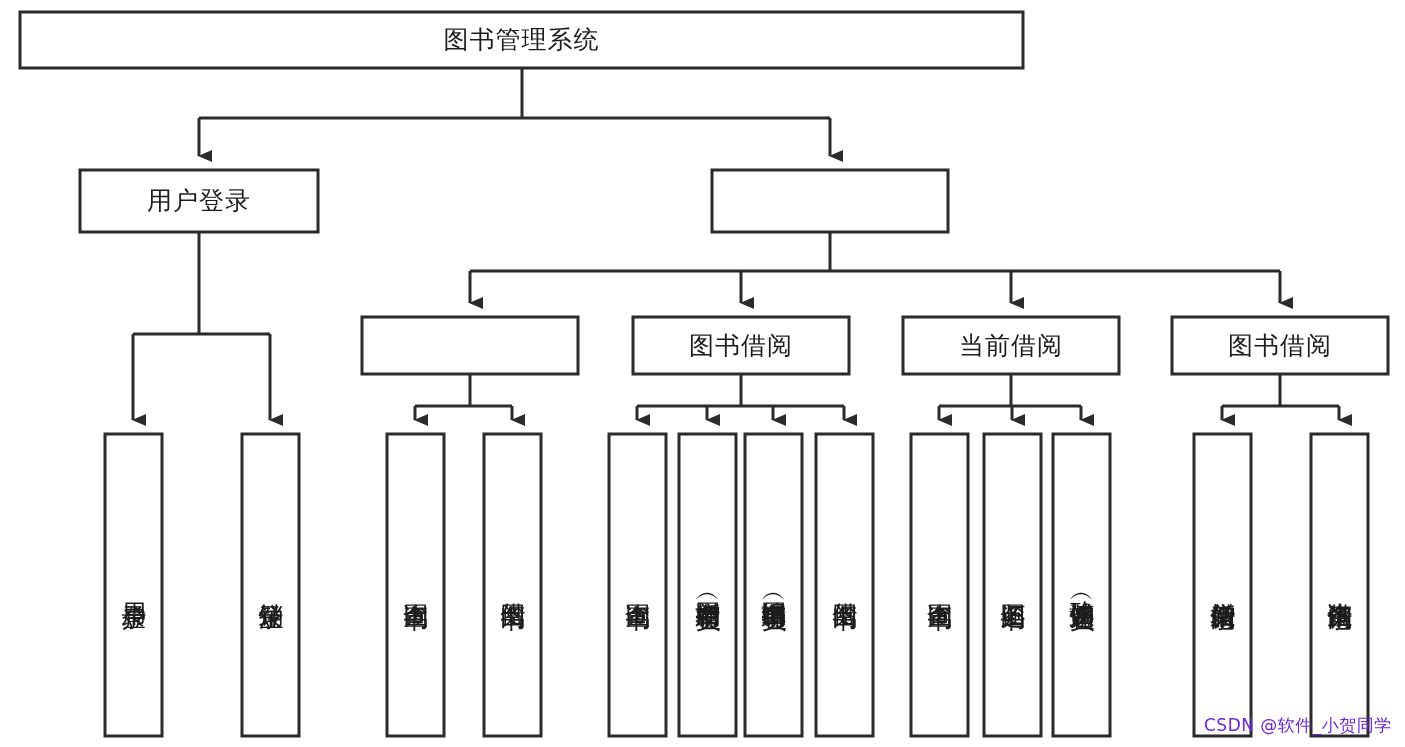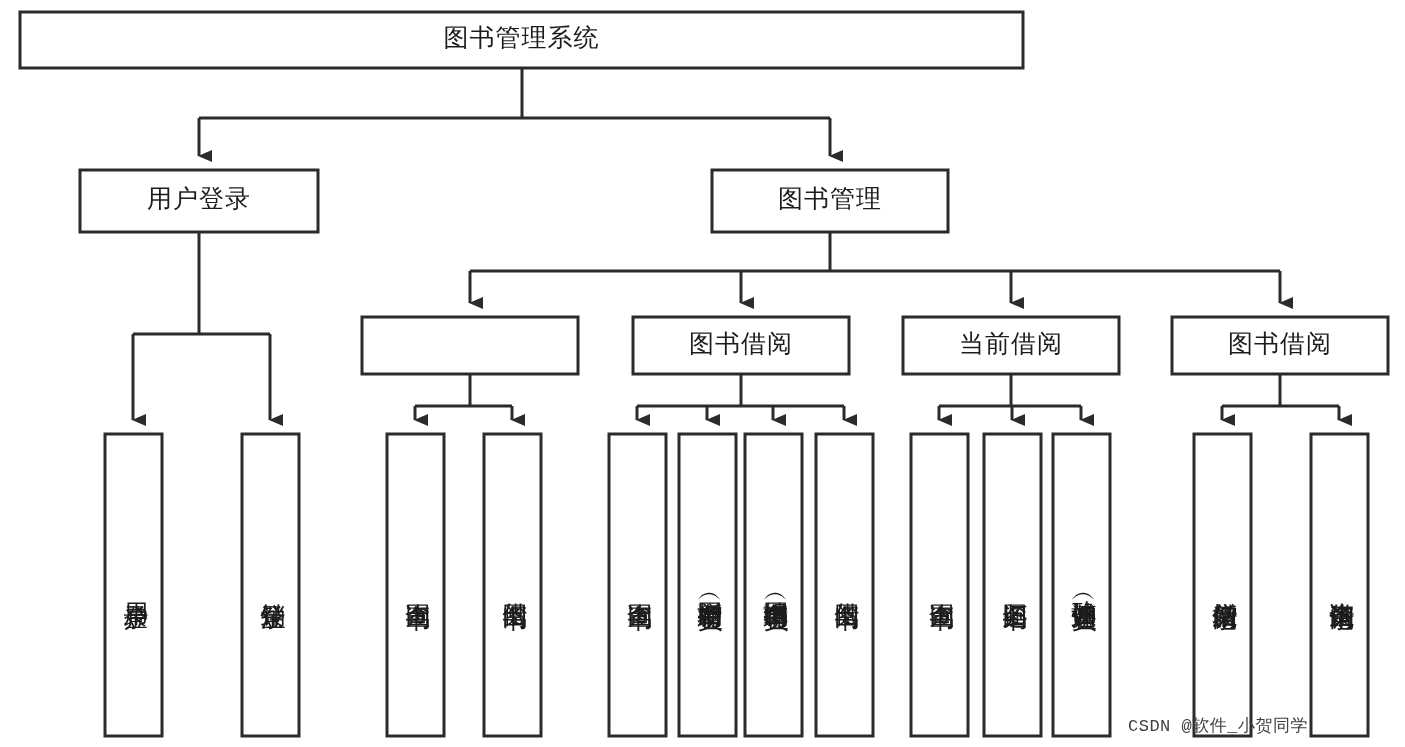--- a/index.html
+++ b/index.html
@@ -11,21 +11,20 @@
     width: 1405px;
     height: 747px;
     font-family: "DejaVu Sans", "Liberation Sans", sans-serif;
     overflow: hidden;
   }
   #diagram-root {
     position: relative;
     width: 1405px;
     height: 747px;
     background: #ffffff;
-    font-family: Liberation Mono, monospace;
   }
   svg.canvas {
     position: absolute;
     left: 0;
     top: 0;
     width: 1405px;
     height: 747px;
   }
   .node-box {
     fill: #ffffff;
@@ -62,24 +61,24 @@
     color: #1c1c1c;
     font-size: 25px;
     line-height: 1.12;
     letter-spacing: 1px;
     writing-mode: vertical-rl;
     text-orientation: upright;
     pointer-events: none;
   }
   .watermark {
     position: absolute;
-    left: 1128px;
+    left: 1204px;
     top: 714px;
     font-size: 17px;
-    color: #404040;
+    color: #6d28d9;
     letter-spacing: 0.5px;
     white-space: nowrap;
     pointer-events: none;
   }
 </style>
 </head>
 <body>
 
 <div id="diagram-root">
 
@@ -155,21 +154,20 @@
 
     <path class="connector" d="M 1280 374 L 1280 406"></path>
     <path class="connector" d="M 1222 406 L 1339 406"></path>
     <path class="connector" d="M 1222 406 L 1222 420" marker-end="url(#arrow)"></path>
     <path class="connector" d="M 1339 406 L 1339 420" marker-end="url(#arrow)"></path>
   </svg>
 
   <div class="node-label-h" style="left:20px;  top:12px;  width:1003px; height:56px;">图书管理系统</div>
 
   <div class="node-label-h" style="left:80px;  top:170px; width:238px; height:62px;">用户登录</div>
-  <div class="node-label-h" style="left:712px; top:170px; width:236px; height:62px;">图书管理</div>
 
   <div class="node-label-h" style="left:633px;  top:317px; width:216px; height:57px;">图书借阅</div>
   <div class="node-label-h" style="left:903px;  top:317px; width:216px; height:57px;">当前借阅</div>
   <div class="node-label-h" style="left:1172px; top:317px; width:216px; height:57px;">图书借阅</div>
 
   <div class="node-label-v" style="left:105px;  top:434px; width:57px; height:302px;">用户登录</div>
   <div class="node-label-v" style="left:242px;  top:434px; width:57px; height:302px;">注销登录</div>
 
   <div class="node-label-v" style="left:387px;  top:434px; width:57px; height:302px;">查询图书</div>
   <div class="node-label-v" style="left:484px;  top:434px; width:57px; height:302px;">借阅图书</div>

